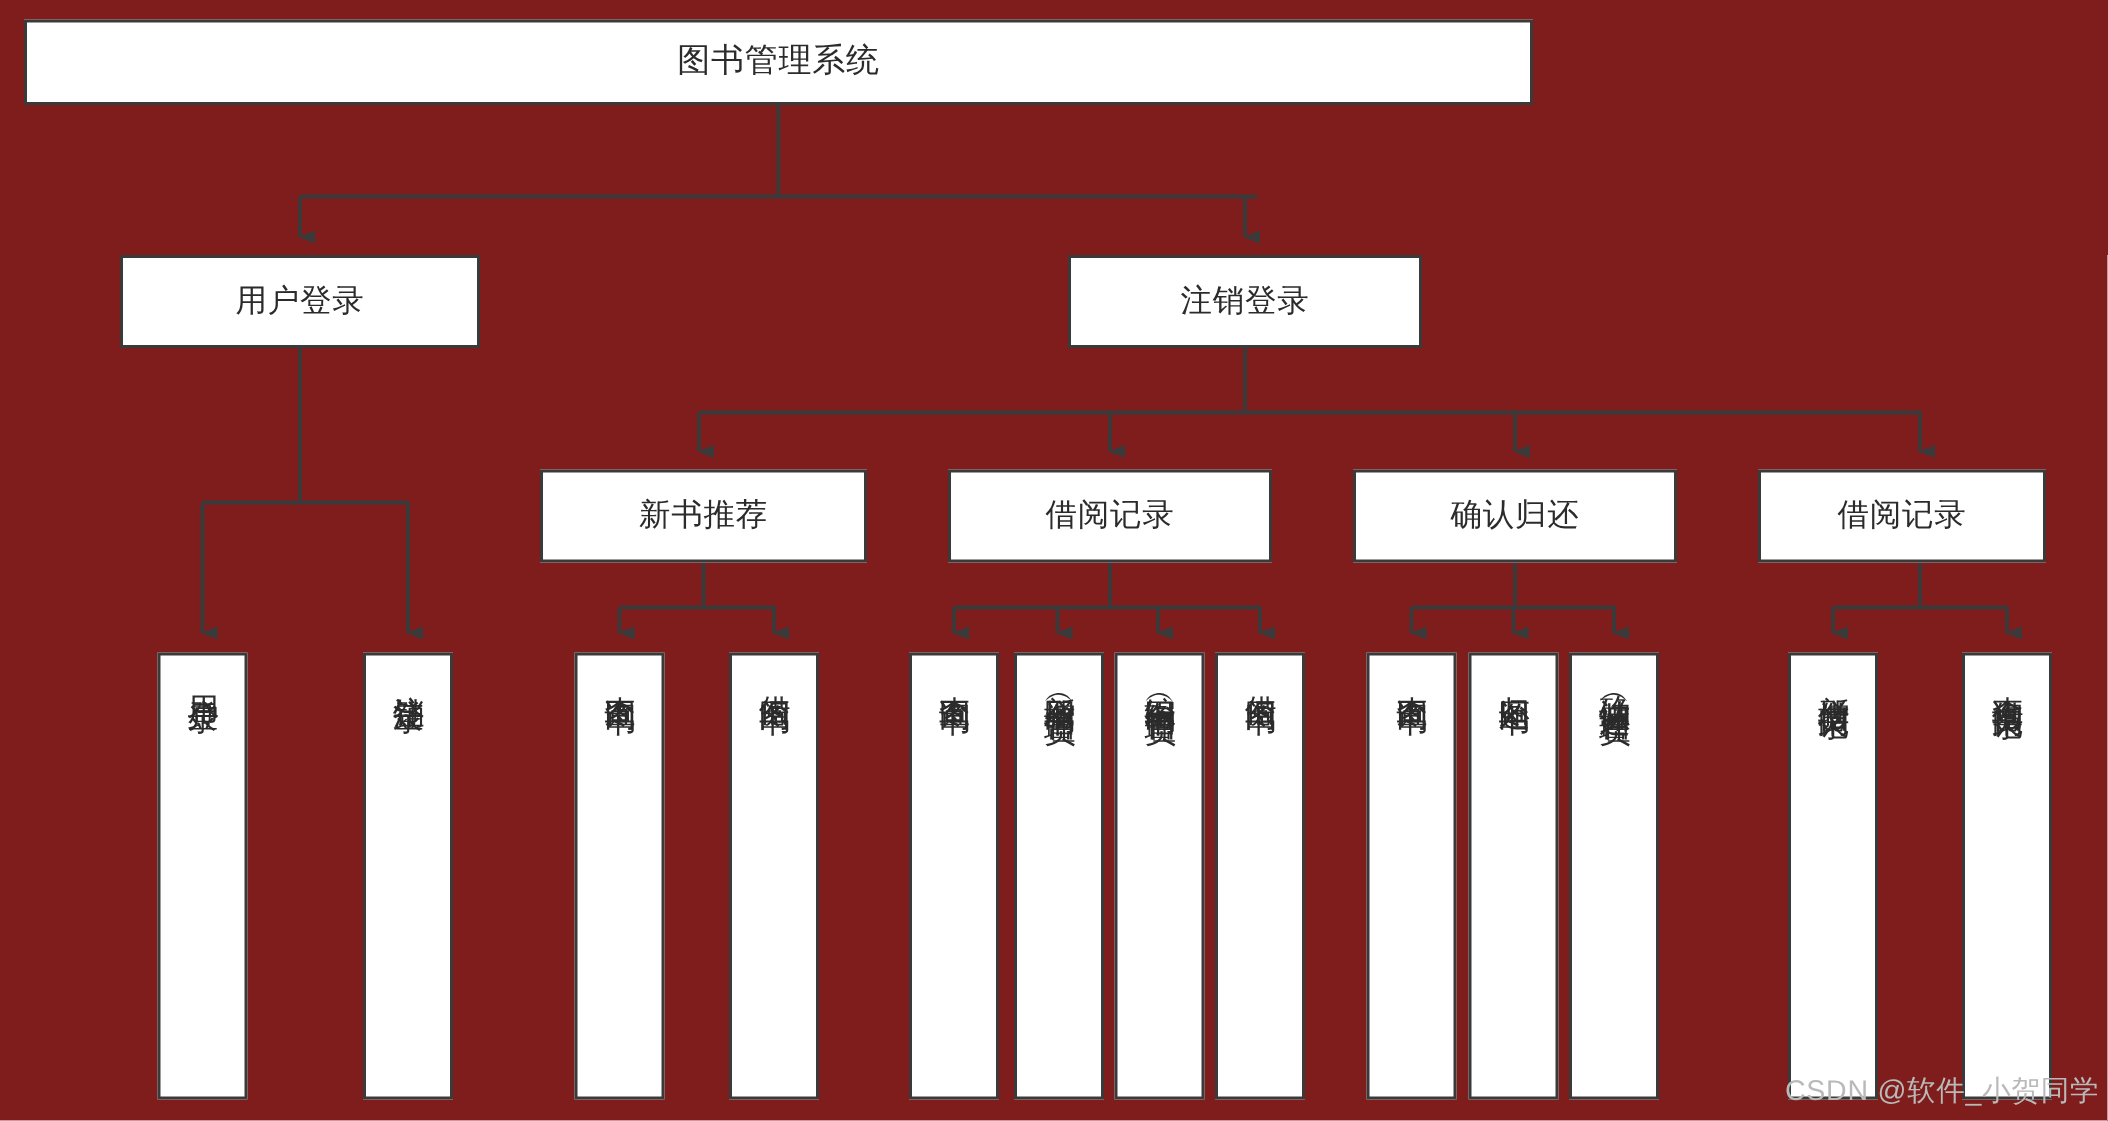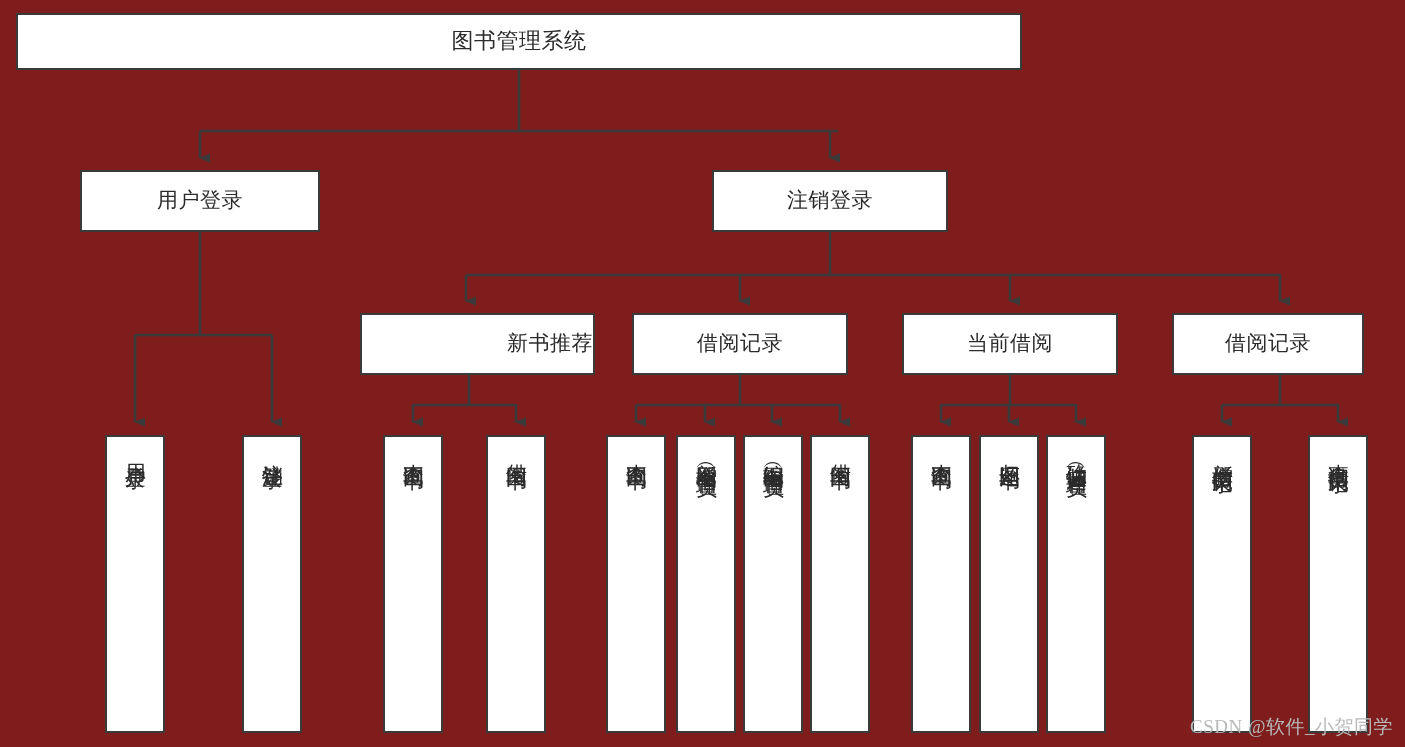--- a/index.html
+++ b/index.html
@@ -59,21 +59,21 @@
     line-height: 1.0;
     letter-spacing: 2px;
     white-space: nowrap;
   }
   .watermark {
     position: absolute;
     font-size: 19px;
     color: #b9b9b9;
     white-space: nowrap;
     letter-spacing: 0.5px;
-    font-family: Liberation Serif, serif;
+    font-family: Liberation Sans, sans-serif;
   }
 </style>
 </head>
 <body>
 
 <div id="canvas">
 
   <svg class="wires" viewBox="0 0 1405 747">
     <defs>
       <marker id="arw" markerWidth="10" markerHeight="11" refX="4.6" refY="10" orient="auto" markerUnits="userSpaceOnUse">
@@ -128,28 +128,28 @@
     <span class="label">图书管理系统</span>
   </div>
 
   <div class="node h" style="left:80px; top:170px; width:240px; height:62px;">
     <span class="label">用户登录</span>
   </div>
   <div class="node h" style="left:712px; top:170px; width:236px; height:62px;">
     <span class="label">注销登录</span>
   </div>
 
-  <div class="node h" style="left:360px; top:313px; width:235px; height:62px;justify-content:flex-end;">
+  <div class="node h" style="left:360px; top:313px; width:218px; height:62px;">
     <span class="label">新书推荐</span>
   </div>
   <div class="node h" style="left:632px; top:313px; width:216px; height:62px;">
     <span class="label">借阅记录</span>
   </div>
   <div class="node h" style="left:902px; top:313px; width:216px; height:62px;">
-    <span class="label">当前借阅</span>
+    <span class="label">确认归还</span>
   </div>
   <div class="node h" style="left:1172px; top:313px; width:192px; height:62px;">
     <span class="label">借阅记录</span>
   </div>
 
   <div class="node v" style="left:105px; top:435px; width:60px; height:298px;">
     <span class="label">用户登录</span>
   </div>
   <div class="node v" style="left:242px; top:435px; width:60px; height:298px;">
     <span class="label">注销登录</span>

